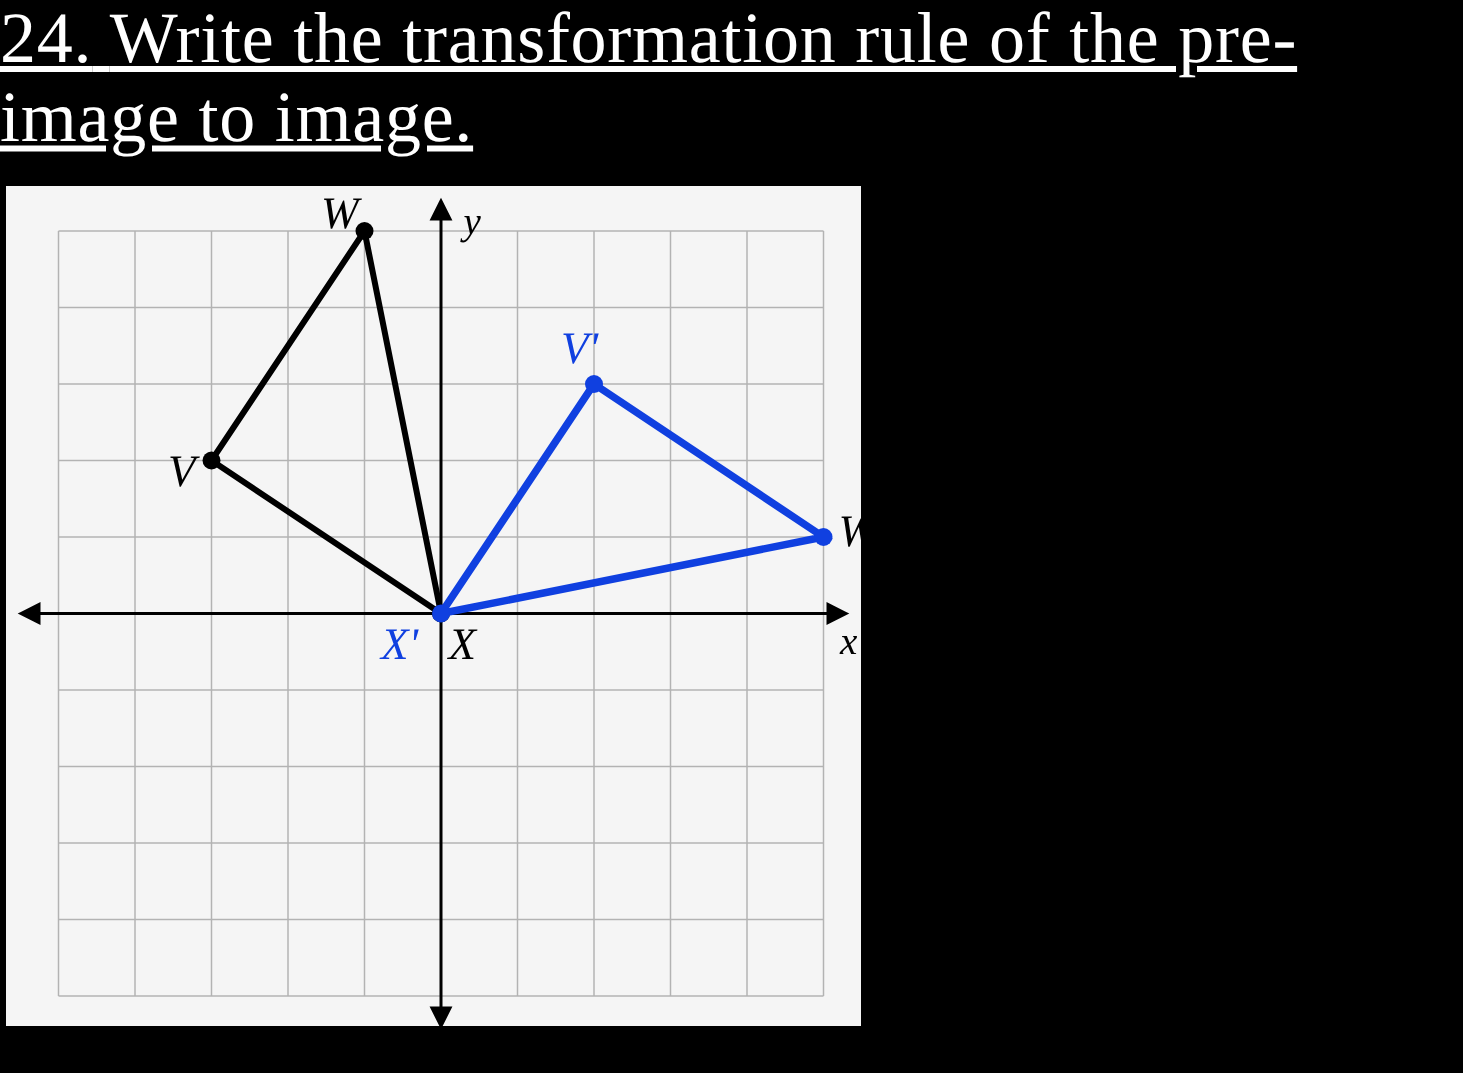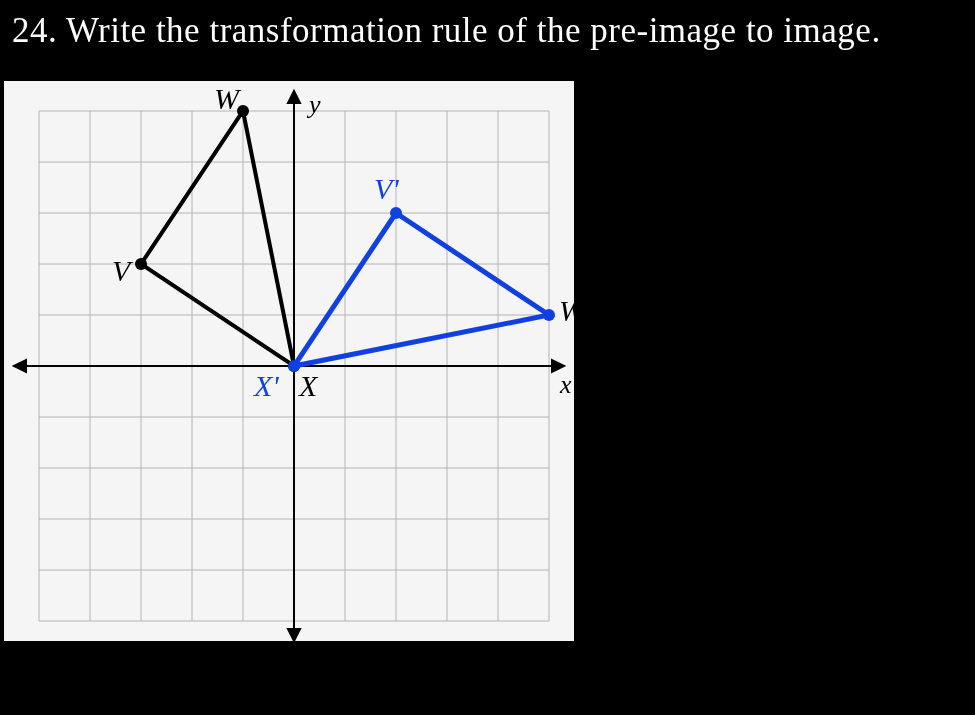--- a/index.html
+++ b/index.html
@@ -9,24 +9,25 @@
     }
     body {
       background: #000;
       width: 975px;
       height: 715px;
       font-family: "Times New Roman", serif;
       color: #fff;
       overflow: hidden;
     }
     .question {
-      font-size: 35px;
+      font-size: 48px;
       line-height: 1.1;
-      padding: 12px;
+      padding: 0;
       letter-spacing: 0.5px;
+      text-decoration: underline;
     }
     .graph-container {
       margin-top: 18px;
       margin-left: 4px;
       width: 570px;
       height: 560px;
       background: #f5f5f5;
       position: relative;
     }
     svg {

